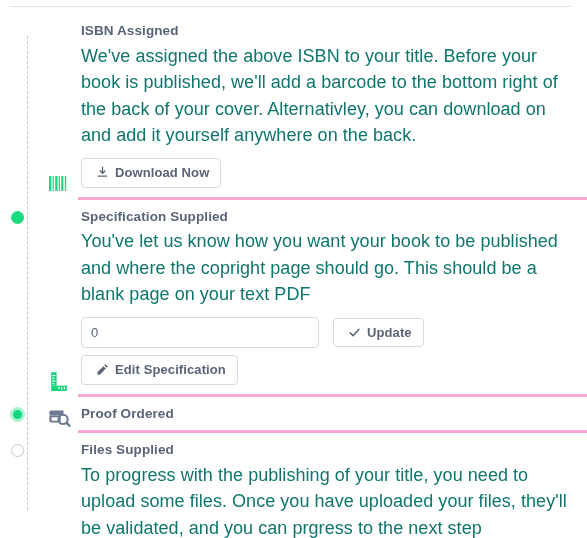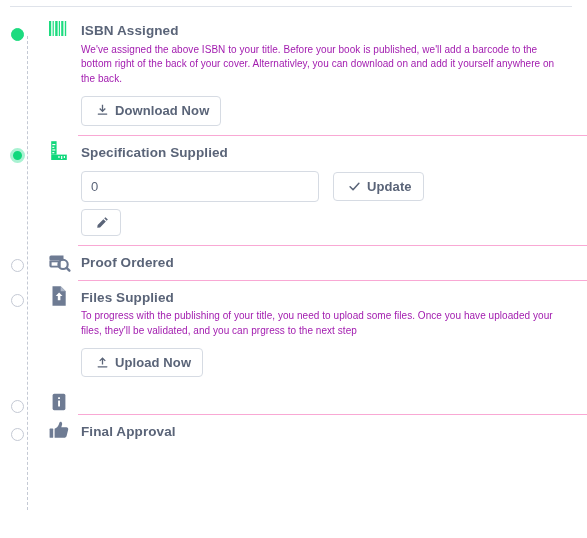--- a/index.html
+++ b/index.html
@@ -45,21 +45,21 @@
   .steps {
     position: absolute;
     left: 0;
     top: 14px;
     width: 587px;
   }
 
   .step {
     position: relative;
     display: flex;
-    align-items: flex-start;
+    align-items: flex-end;
     padding: 0 0 0 0;
     min-height: 26px;
   }
 
   
   .marker-col {
     position: relative;
     width: 40px;
     flex: 0 0 40px;
   }
@@ -97,35 +97,35 @@
     display: flex;
     justify-content: center;
   }
   .icon-col svg { display: block; }
 
   
   .body-col {
     flex: 1 1 auto;
     padding: 0 17px 0 3px;
     box-sizing: border-box;
-    border-top: 1px solid #f9a8d4;
+    border-top: 3px solid #f9a8d4;
   }
   .step:first-child .body-col { border-top: none; }
 
   .step-title {
     font-size: 13.5px;
     color: #5a6478;
     font-weight: 700;
     line-height: 1.45;
     padding-top: 7px;
     letter-spacing: 0.1px;
   }
   .step-desc {
-    font-size: 10px;
-    color: #a21caf;
+    font-size: 18px;
+    color: #0f766e;
     line-height: 1.48;
     padding-top: 2px;
     letter-spacing: 0.05px;
   }
 
   .compact .step-title { padding-top: 7px; padding-bottom: 7px; }
 
   
   .btn {
     display: inline-flex;
@@ -227,38 +227,40 @@
               <rect x="5.3" y="13.1" width="2.0" height="1.15"></rect>
               <rect x="11.4" y="17.0" width="1.15" height="2.0"></rect>
               <rect x="14.1" y="17.0" width="1.15" height="3.0"></rect>
               <rect x="16.8" y="17.0" width="1.15" height="2.0"></rect>
             </g>
           </g>
         </svg>
       </div>
       <div class="body-col">
         <div class="step-title">Specification Supplied</div>
+        <div class="step-desc">You've let us know how you want your book to be published and where the copright page should go. This should be a blank page on your text PDF</div>
         <div class="actions-row">
           <input class="text-input" type="text" value="0" style="">
           <button class="btn">
             <span>
               <svg width="13" height="13" viewBox="0 0 16 16" fill="none" stroke="#5a6478" stroke-width="1.9" stroke-linecap="round" stroke-linejoin="round">
                 <path d="M2.6 8.4l3.6 3.6 7.2-8"></path>
               </svg>
             </span>
             <span>Update</span>
           </button>
         </div>
         <div class="btn-row-2">
           <button class="btn">
             <span>
               <svg width="13" height="13" viewBox="0 0 16 16" fill="#5a6478">
                 <path d="M11.6 1.4l3 3-1.5 1.5-3-3zM9.1 3.9l3 3-7.1 7.1-3.5.5.5-3.5z"></path>
               </svg>
             </span>
+            <span>Edit Specification</span>
           </button>
         </div>
       </div>
     </div>
 
     <div class="step compact">
       <div class="marker-col">
         <div class="marker pending"></div>
       </div>
       <div class="icon-col">

